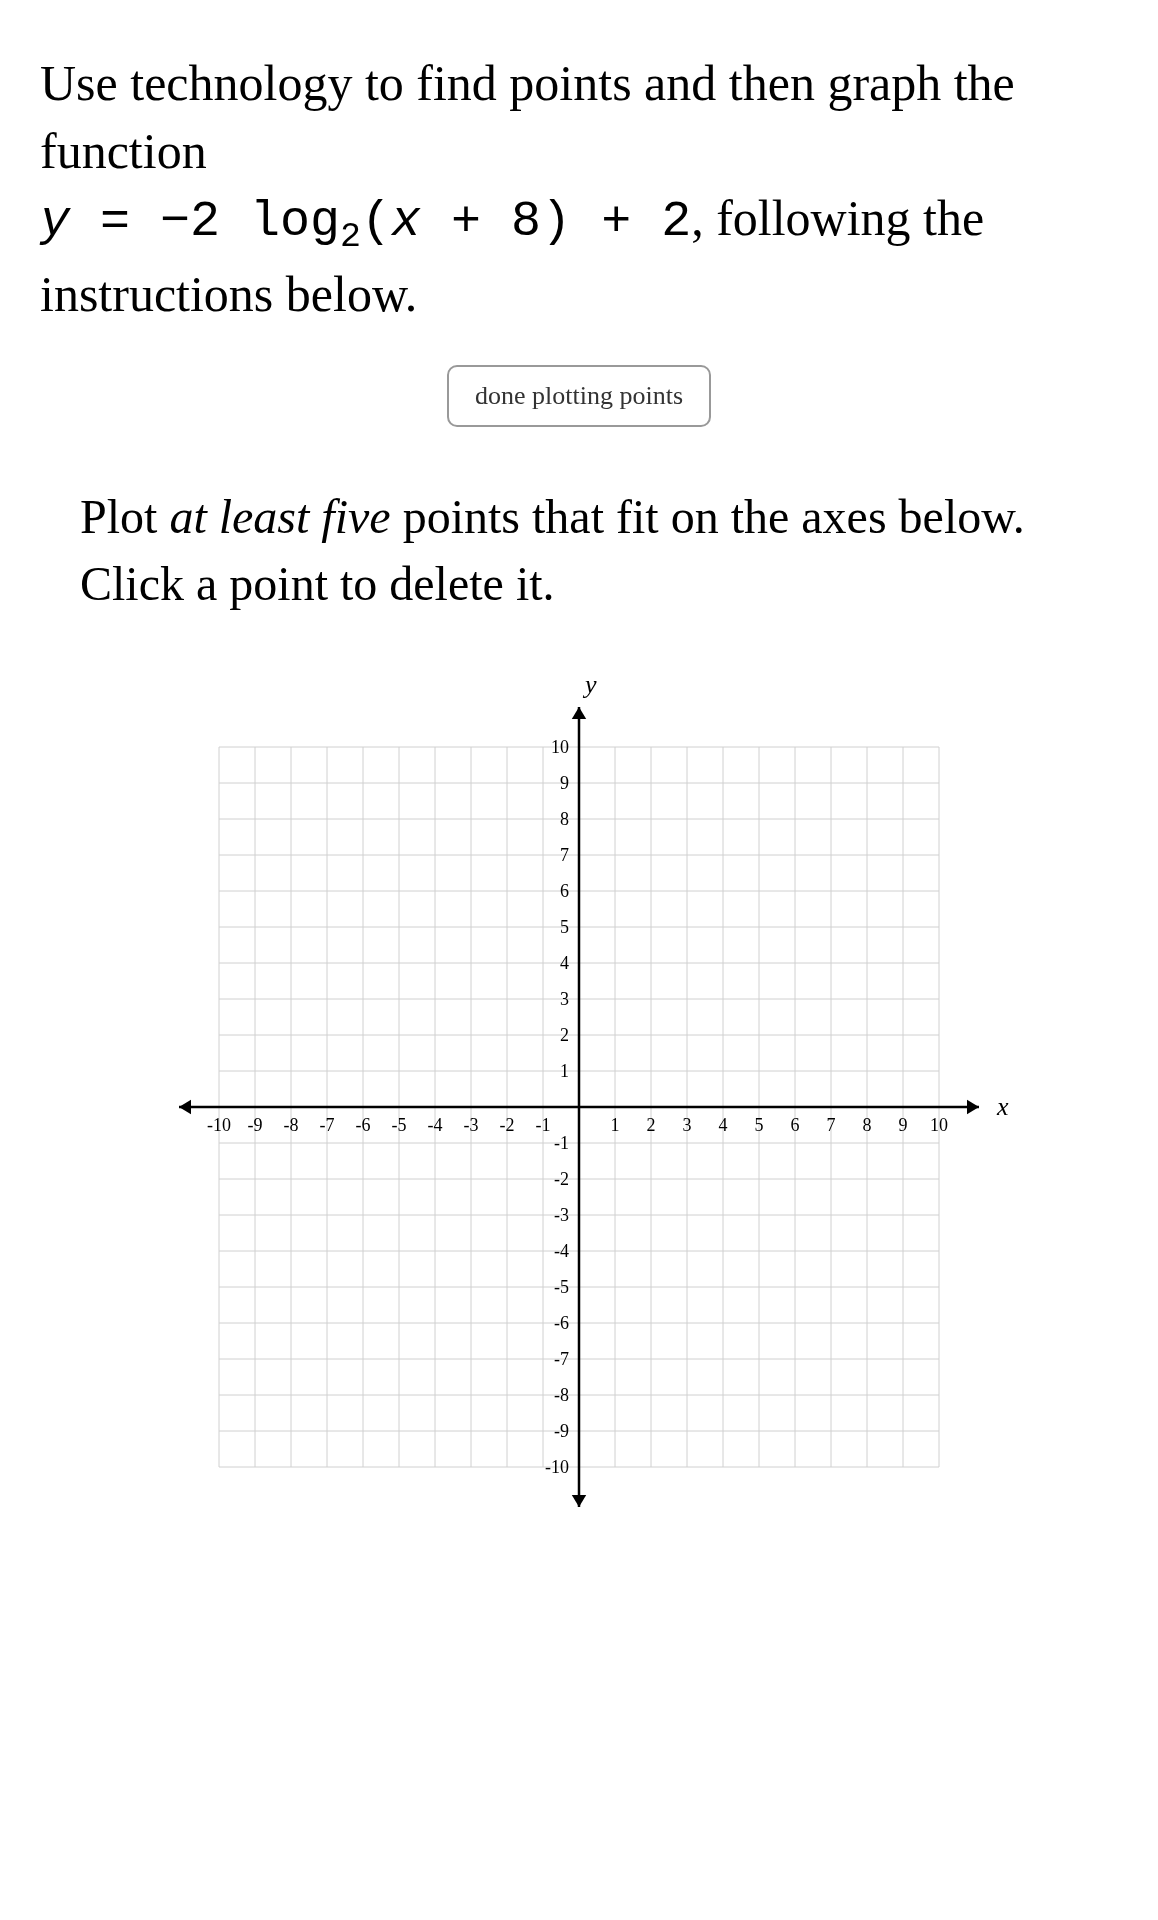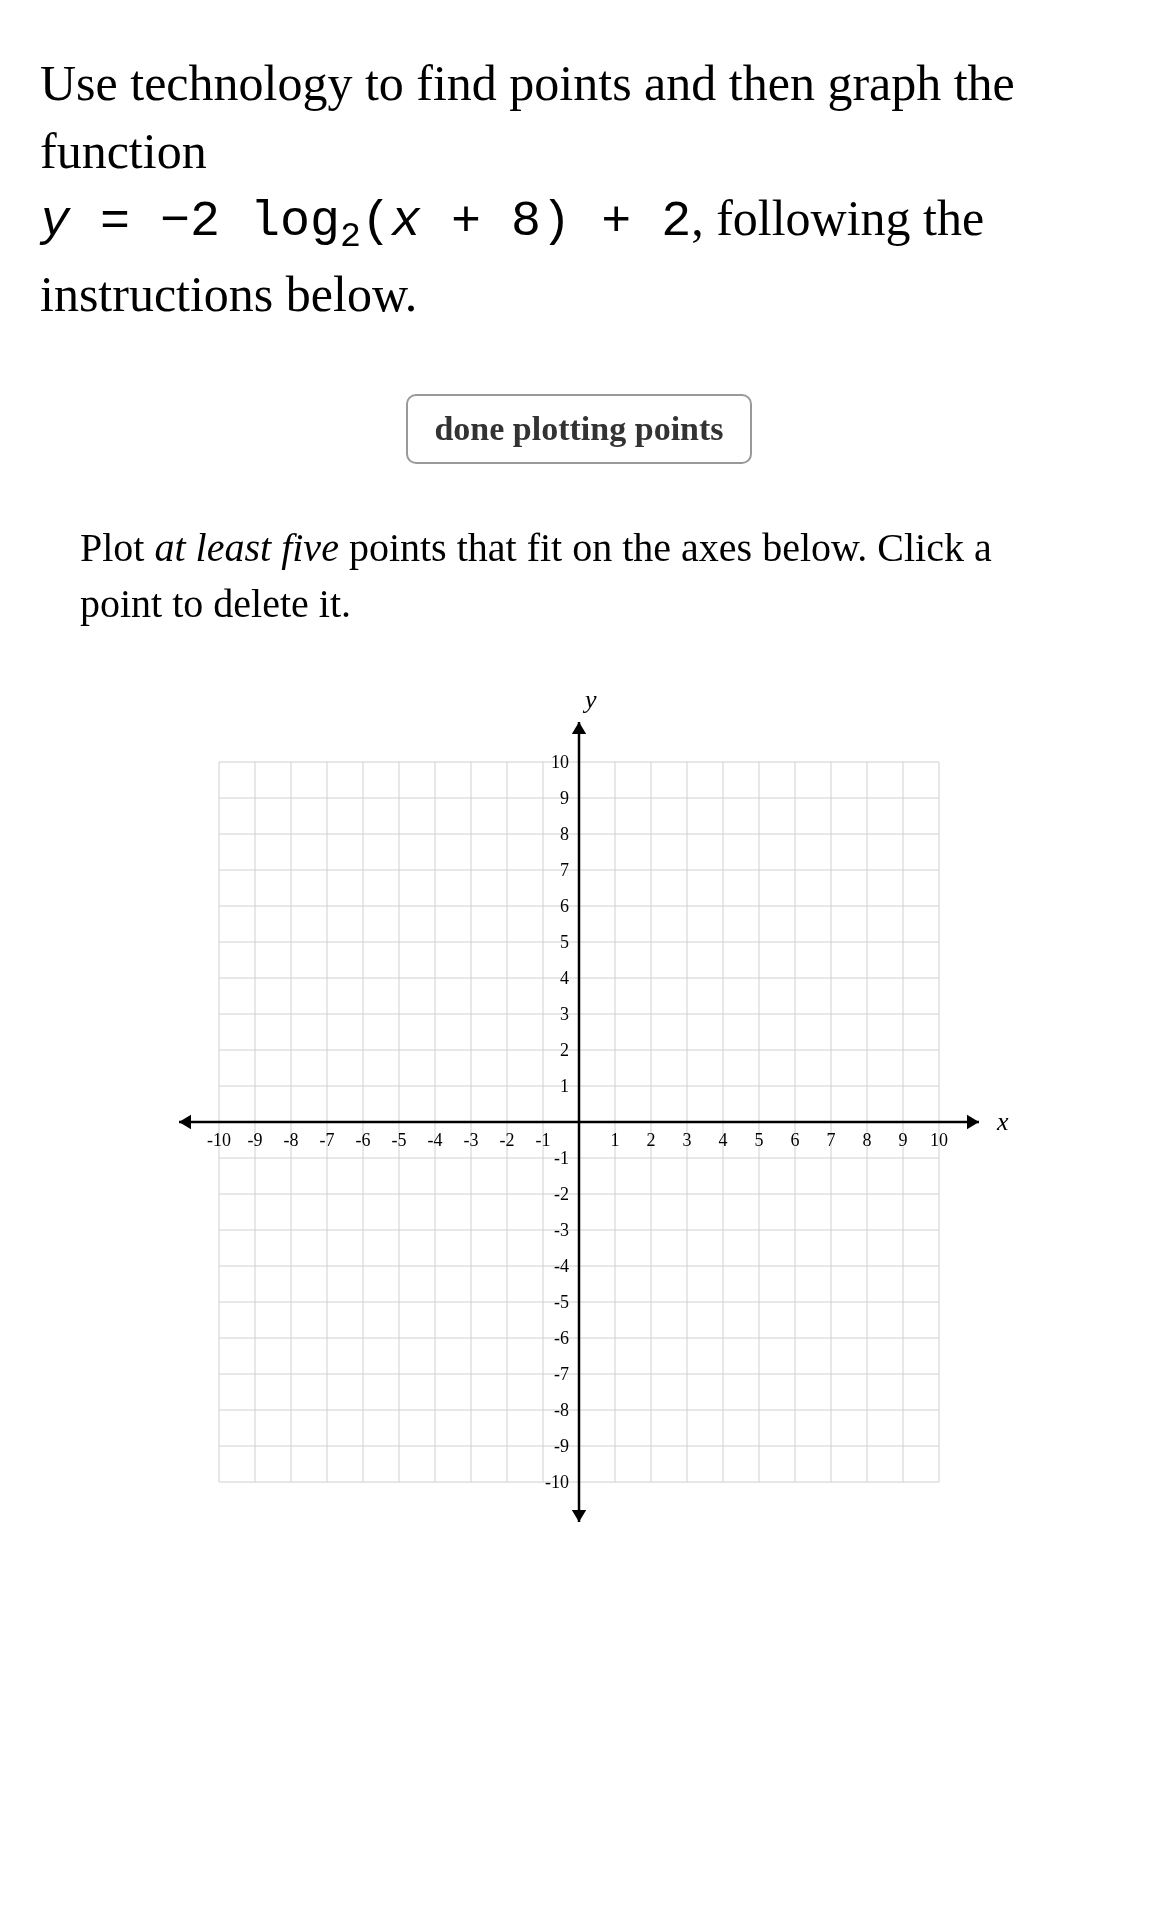--- a/index.html
+++ b/index.html
@@ -6,46 +6,45 @@
   body {
     font-family: Georgia, 'Times New Roman', serif;
     background: #fff;
     width: 1158px;
     padding: 50px 40px 40px 40px;
     color: #000;
   }
   .question-text {
     font-size: 50px;
     line-height: 1.35;
-    margin-bottom: 65px;
+    margin-bottom: 36px;
   }
   .math {
     font-family: Liberation Mono, monospace;
     font-style: italic;
   }
   .math .rm { font-style: normal; }
   .sub { font-size: 0.7em; vertical-align: sub; font-style: normal; }
   .button-wrap {
     text-align: center;
     margin-bottom: 56px;
   }
   .done-button {
     display: inline-block;
     font-family: Georgia, serif;
-    font-size: 34px;
+    font-size: 26px;
     color: #333;
     background: #fff;
     border: 2px solid #999;
     border-radius: 10px;
     padding: 14px 26px;
     cursor: pointer;
-    font-weight: bold;
   }
   .instruction {
-    font-size: 40px;
+    font-size: 48px;
     line-height: 1.4;
     margin: 0 40px 50px 40px;
   }
   .instruction em { font-style: italic; }
   .chart-wrap {
     display: flex;
     justify-content: center;
   }
   svg.chart { display: block; }
   .grid-line { stroke: #d0d0d0; stroke-width: 1; }

